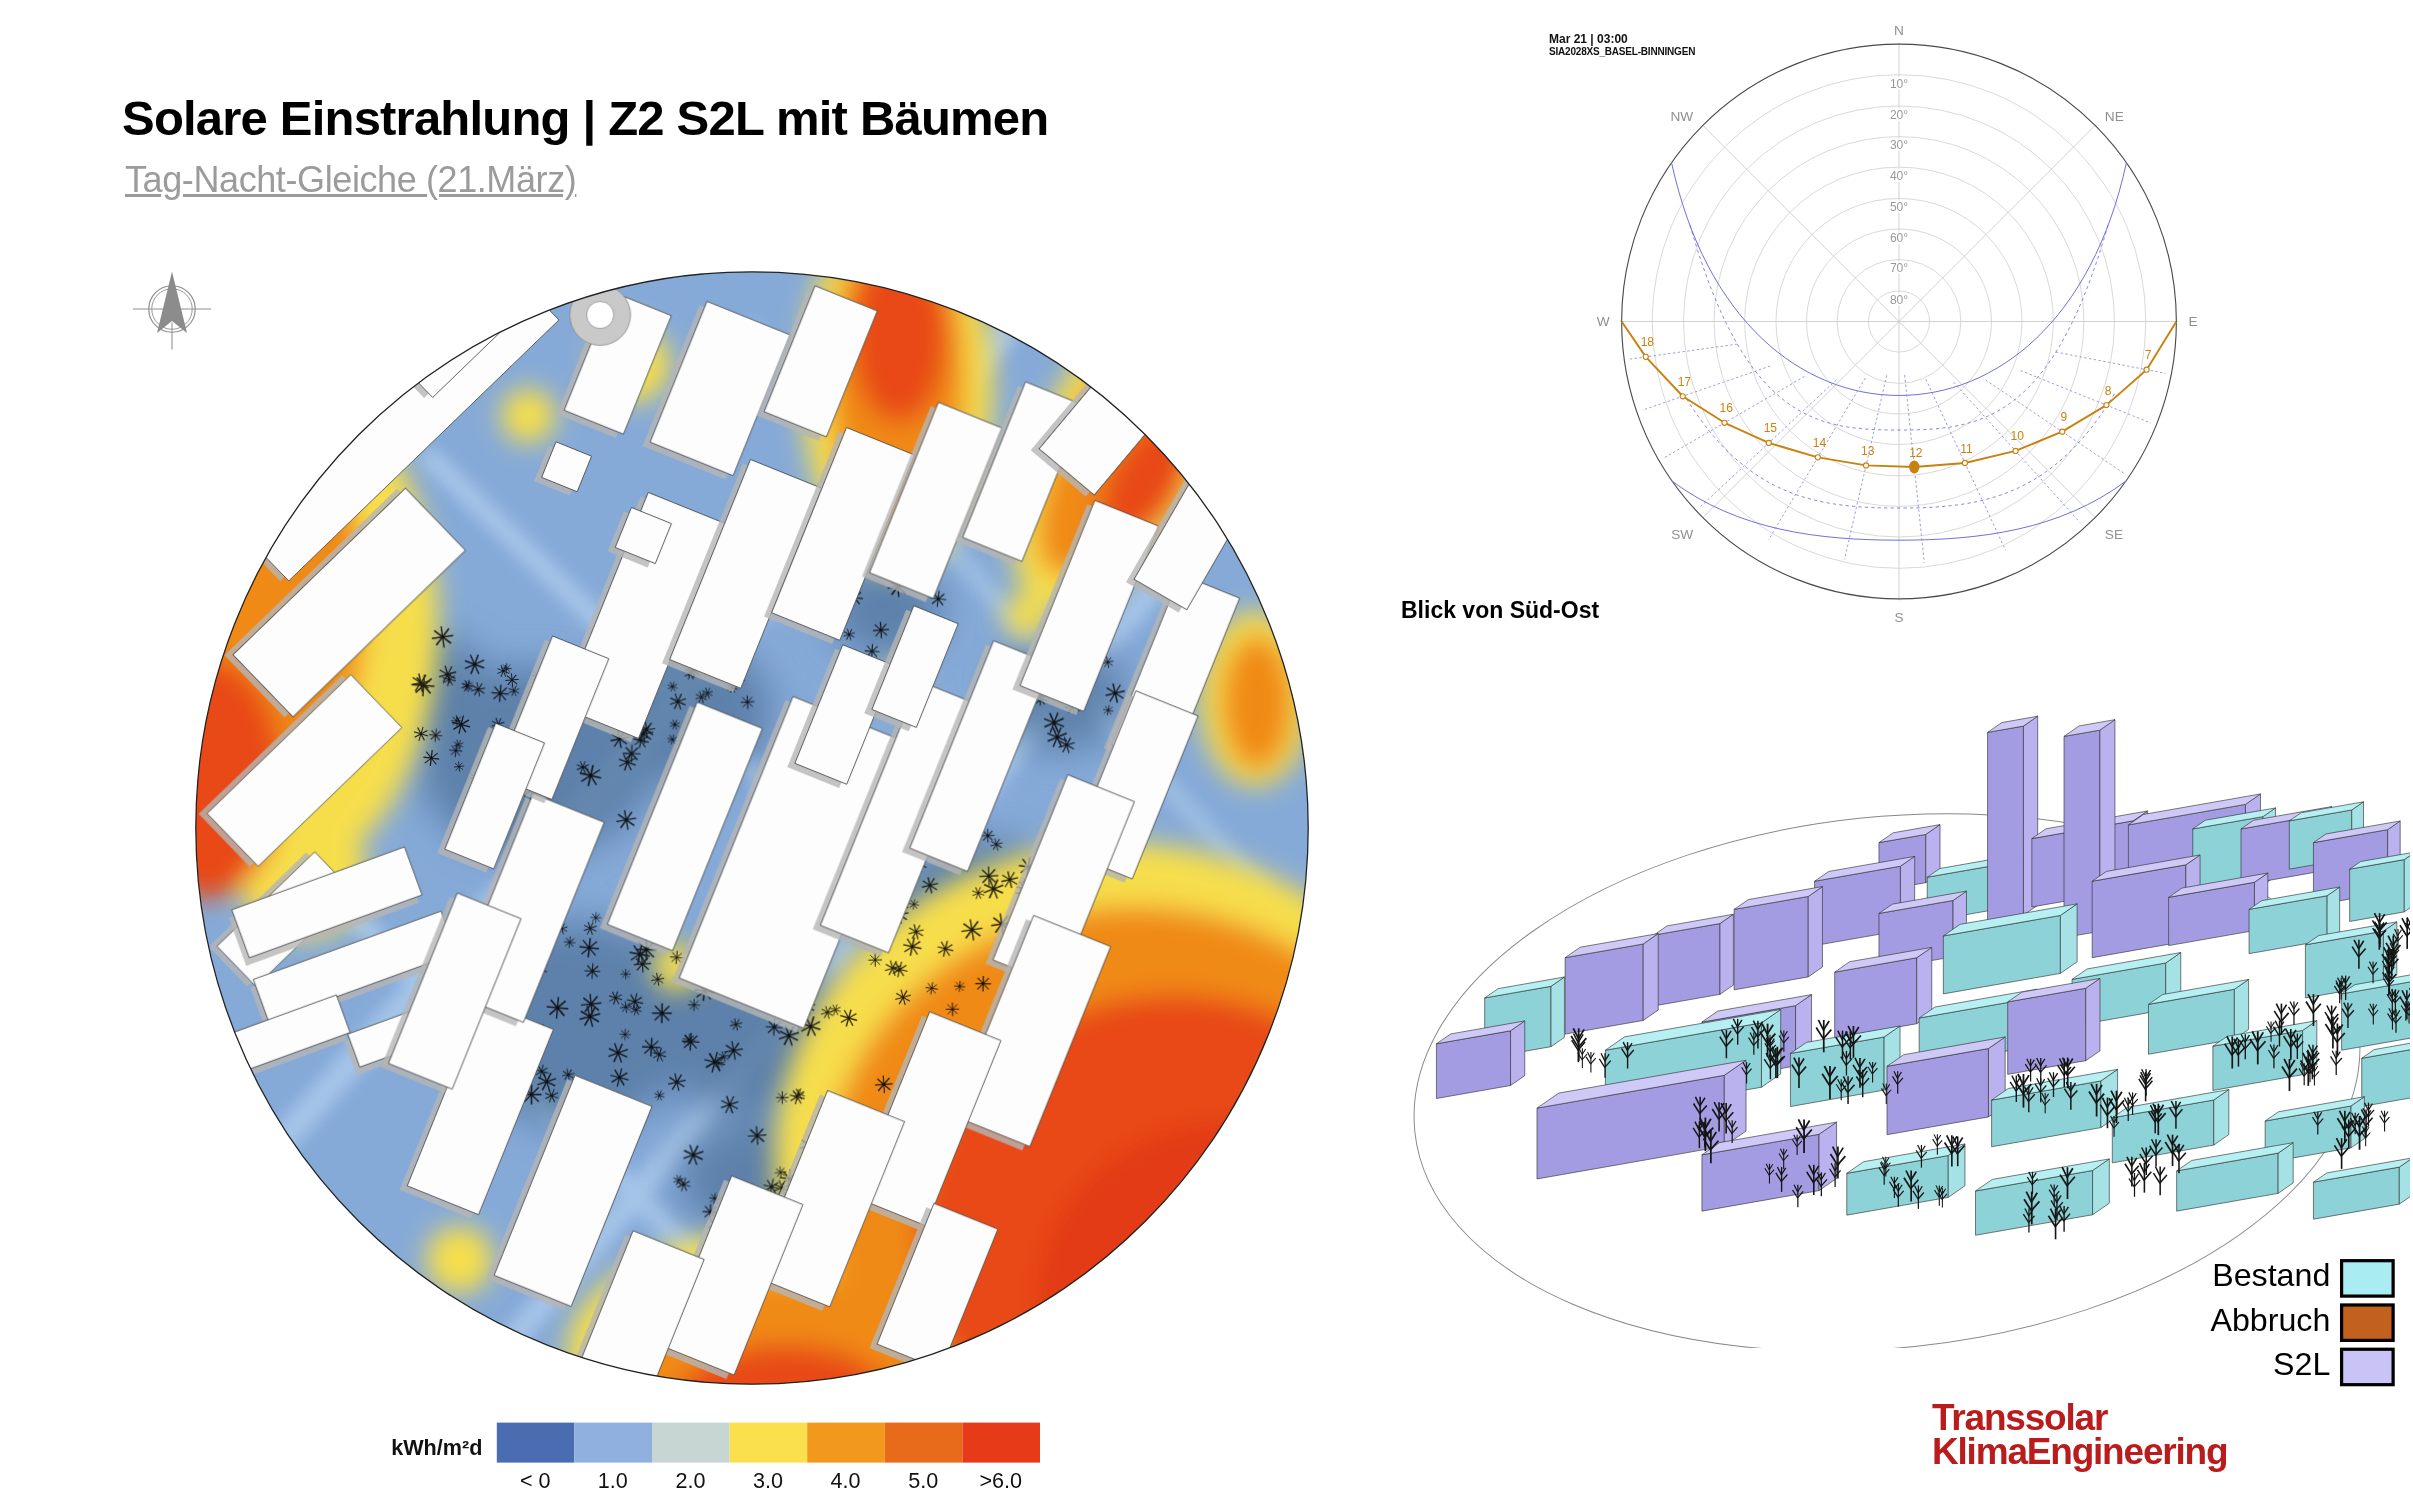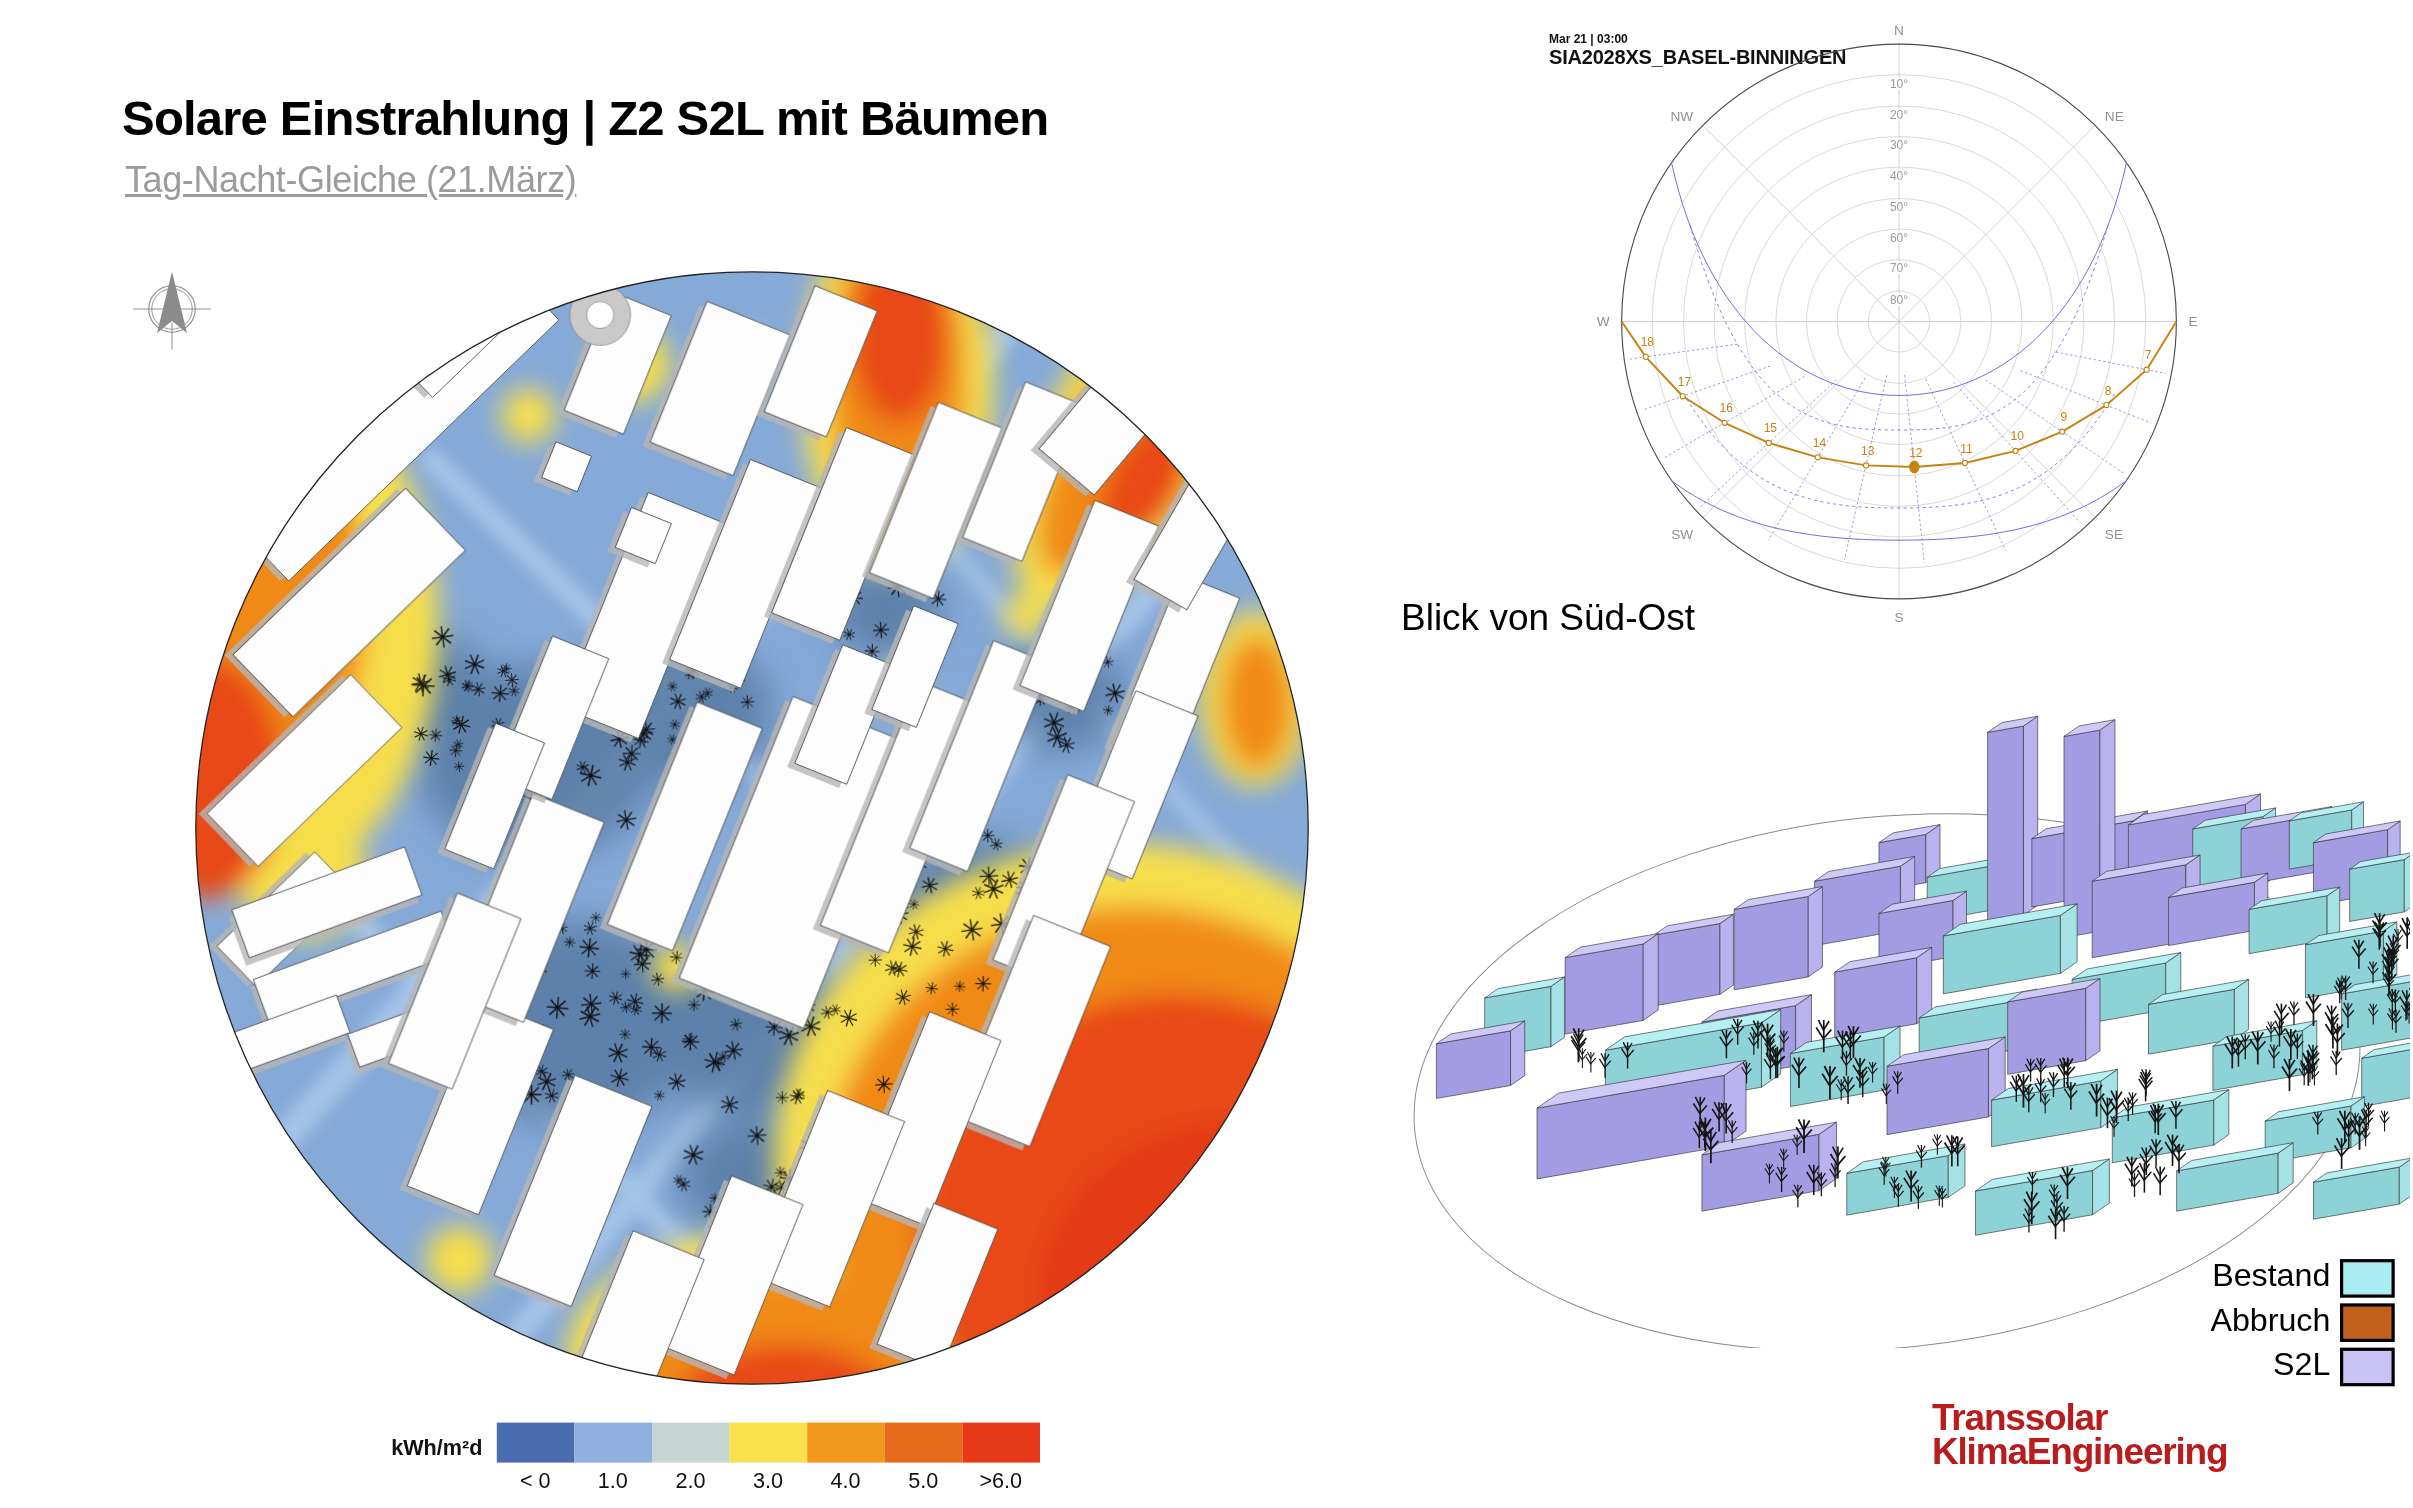--- a/index.html
+++ b/index.html
@@ -3,22 +3,22 @@
 <meta charset="utf-8">
 <style>
   html,body{margin:0;padding:0;background:#ffffff;}
   body{width:2413px;height:1508px;position:relative;overflow:hidden;
        font-family:"Liberation Sans","DejaVu Sans",sans-serif;-webkit-font-smoothing:antialiased;}
   .abs{position:absolute;}
   #title{left:122px;top:90px;font-size:49px;font-weight:bold;color:#000;letter-spacing:-0.8px;}
   #subtitle{left:125px;top:159px;font-size:36px;color:#9b9b9b;letter-spacing:-0.4px;text-decoration:underline;}
   #sunhead{left:1549px;top:32px;line-height:1.18;color:#111;}
   #sunhead .l1{font-size:12px;font-weight:bold;}
-  #sunhead .l2{font-size:20px;font-weight:bold;letter-spacing:-0.2px;}
-  #caption3d{left:1401px;top:597px;font-size:37px;color:#000;}
+  #sunhead .l2{font-size:10px;font-weight:bold;letter-spacing:-0.2px;}
+  #caption3d{left:1401px;top:597px;font-size:23px;color:#000;font-weight:bold;}
   #brand{left:1932px;top:1401px;font-size:37px;font-weight:bold;color:#b91c1c;
          line-height:0.92;letter-spacing:-1.2px;}
   svg{display:block;}
   text{font-family:"Liberation Sans","DejaVu Sans",sans-serif;}
 </style>
 </head>
 <body>
 
 <div class="abs" id="title">Solare Einstrahlung | Z2 S2L mit Bäumen</div>
 <div class="abs" id="subtitle">Tag-Nacht-Gleiche (21.März)</div>

